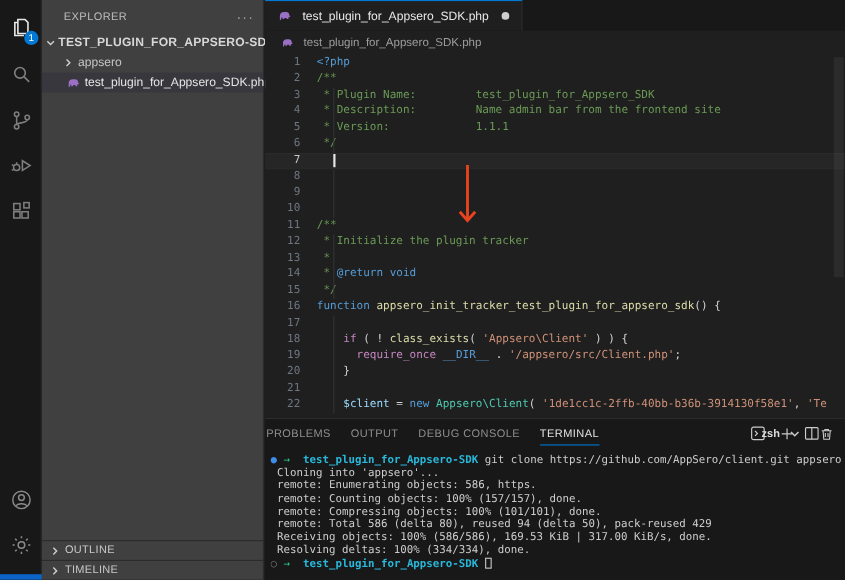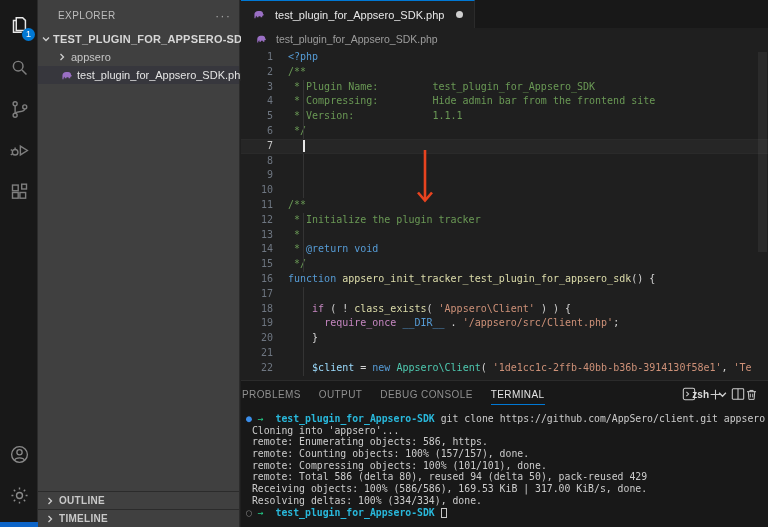--- a/index.html
+++ b/index.html
@@ -27,21 +27,21 @@
   .sb-more { margin-left:auto; color:#a0a0a0; font-size:13px; letter-spacing:1px; cursor:pointer; }
   .sb-row { height:18px; display:flex; align-items:center; font-size:11px; color:#c5c5c5;
             cursor:pointer; white-space:nowrap; }
   .sb-tree { position:absolute; top:30px; left:0; right:0; }
   .sb-row.ws { font-weight:bold; letter-spacing:.2px; color:#d7d7d7; padding-left:4px; }
   .sb-row.folder { padding-left:18px; }
   .sb-row.file { padding-left:22px; background:#37373d; color:#e4e4e4; }
   .chev { display:inline-flex; width:12px; justify-content:center; margin-right:3px; color:#b0b0b0; }
   .php-ic { display:inline-flex; margin-right:4px; }
   .sb-bottom { position:absolute; left:0; right:0; bottom:0; }
-  .sb-row.sect { font-weight:bold; font-size:10px; letter-spacing:.3px; border-top:1px solid #2b2b2b;
+  .sb-row.sect { font-weight:normal; font-size:10px; letter-spacing:.3px; border-top:1px solid #2b2b2b;
                  color:#c9c9c9; padding-left:6px; }
 
   
   .editor { position:absolute; left:241px; right:0; top:0; height:380px; background:#1f1f1f; }
   .tabstrip { position:absolute; top:0; left:0; right:0; height:28px; background:#181818; }
   .tab { display:inline-flex; align-items:center; gap:6px; height:28px; padding:0 11px;
          background:#1f1f1f; border-top:1.5px solid #0078d4; border-right:1px solid #2b2b2b;
          cursor:pointer; }
   .tab-label { font-size:11px; color:#e8e8e8; }
   .tab-dot { width:7px; height:7px; border-radius:50%; background:#cfcfcf; margin-left:6px; }
@@ -213,21 +213,21 @@
         <svg width="12" height="12" viewBox="0 0 16 16">
             <path fill="#9a6fc4" d="M3 12.5V8c0-2.6 2-4.3 4.6-4.3h2.5c2 0 3.4 1.3 3.4 3.1 0 .5.2.9.6 1.1l.7.4-1 1c-.3.3-.8.4-1.2.1v2.1h-2.1V10.2H8V11.5H5.8V9.5c-.9.3-1.5 1.1-1.5 3z"></path>
           </svg>
       </span>
       <span class="bc-label">test_plugin_for_Appsero_SDK.php</span>
     </div>
     <div class="code" id="code">
         <div class="code-line"><span class="ln">1</span><span class="c-kw">&lt;?php</span></div>
         <div class="code-line"><span class="ln">2</span><span class="c-cmt">/**</span></div>
         <div class="code-line"><span class="ln">3</span><span class="guide"></span><span class="c-cmt"> * Plugin Name:         test_plugin_for_Appsero_SDK</span></div>
-        <div class="code-line"><span class="ln">4</span><span class="guide"></span><span class="c-cmt"> * Compressing:         Hide admin bar from the frontend site</span></div>
+        <div class="code-line"><span class="ln">4</span><span class="guide"></span><span class="c-cmt"> * Description:         Name admin bar from the frontend site</span></div>
         <div class="code-line"><span class="ln">5</span><span class="guide"></span><span class="c-cmt"> * Version:             1.1.1</span></div>
         <div class="code-line"><span class="ln">6</span><span class="guide"></span><span class="c-cmt"> */</span></div>
         <div class="code-line current"><span class="ln">7</span><span class="caret"></span></div>
         <div class="code-line"><span class="ln">8</span><span class="guide"></span></div>
         <div class="code-line"><span class="ln">9</span><span class="guide"></span></div>
         <div class="code-line"><span class="ln">10</span><span class="guide"></span></div>
         <div class="code-line"><span class="ln">11</span><span class="c-cmt">/**</span></div>
         <div class="code-line"><span class="ln">12</span><span class="guide"></span><span class="c-cmt"> * Initialize the plugin tracker</span></div>
         <div class="code-line"><span class="ln">13</span><span class="guide"></span><span class="c-cmt"> *</span></div>
         <div class="code-line"><span class="ln">14</span><span class="guide"></span><span class="c-cmt"> * </span><span class="c-doc">@return void</span></div>

